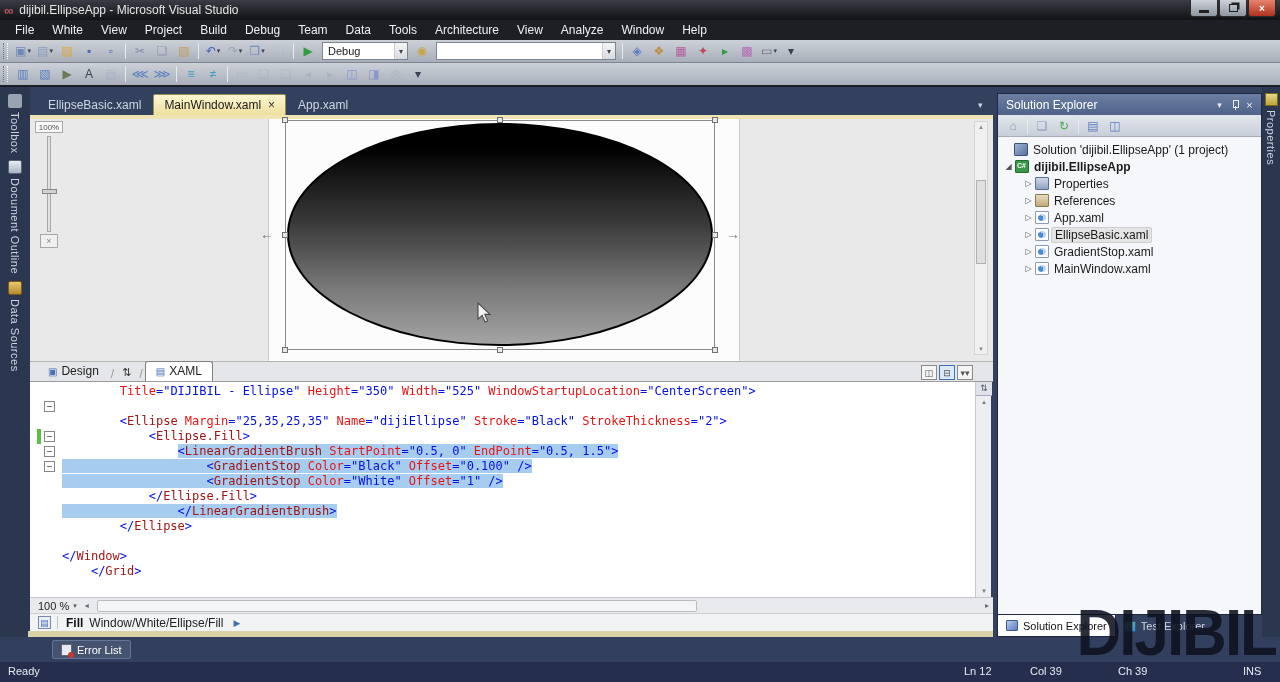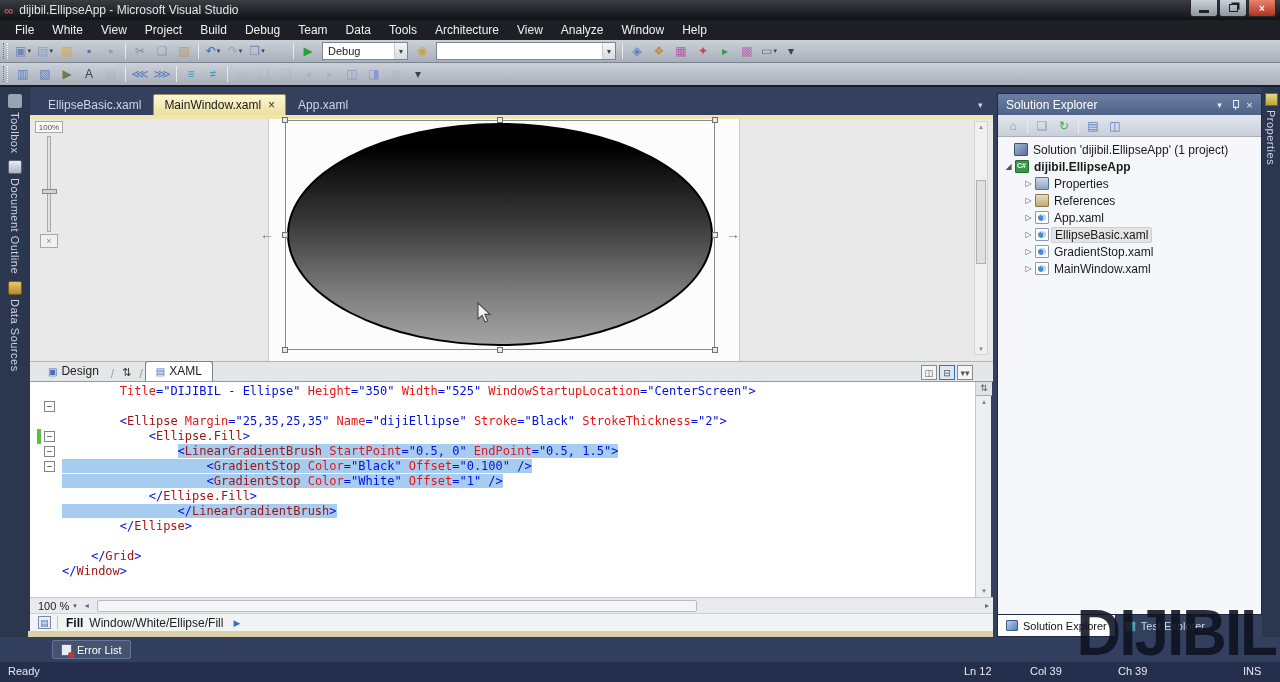--- a/index.html
+++ b/index.html
@@ -507,22 +507,22 @@
         <div class="code-line"></div>
         <div class="code-line">        <span class="tk-d">&lt;</span><span class="tk-t">Ellipse</span><span class="tk-p"> </span><span class="tk-a">Margin</span><span class="tk-d">=</span><span class="tk-v">"25,35,25,35"</span><span class="tk-p"> </span><span class="tk-a">Name</span><span class="tk-d">=</span><span class="tk-v">"dijiEllipse"</span><span class="tk-p"> </span><span class="tk-a">Stroke</span><span class="tk-d">=</span><span class="tk-v">"Black"</span><span class="tk-p"> </span><span class="tk-a">StrokeThickness</span><span class="tk-d">=</span><span class="tk-v">"2"</span><span class="tk-d">&gt;</span></div>
         <div class="code-line">            <span class="tk-d">&lt;</span><span class="tk-t">Ellipse.Fill</span><span class="tk-d">&gt;</span></div>
         <div class="code-line">                <span class="code-sel"><span class="tk-d">&lt;</span><span class="tk-t">LinearGradientBrush</span><span class="tk-p"> </span><span class="tk-a">StartPoint</span><span class="tk-d">=</span><span class="tk-v">"0.5, 0"</span><span class="tk-p"> </span><span class="tk-a">EndPoint</span><span class="tk-d">=</span><span class="tk-v">"0.5, 1.5"</span><span class="tk-d">&gt;</span></span></div>
         <div class="code-line"><span class="code-sel">                    <span class="tk-d">&lt;</span><span class="tk-t">GradientStop</span><span class="tk-p"> </span><span class="tk-a">Color</span><span class="tk-d">=</span><span class="tk-v">"Black"</span><span class="tk-p"> </span><span class="tk-a">Offset</span><span class="tk-d">=</span><span class="tk-v">"0.100"</span><span class="tk-p"> </span><span class="tk-d">/&gt;</span></span></div>
         <div class="code-line"><span class="code-sel">                    <span class="tk-d">&lt;</span><span class="tk-t">GradientStop</span><span class="tk-p"> </span><span class="tk-a">Color</span><span class="tk-d">=</span><span class="tk-v">"White"</span><span class="tk-p"> </span><span class="tk-a">Offset</span><span class="tk-d">=</span><span class="tk-v">"1"</span><span class="tk-p"> </span><span class="tk-d">/&gt;</span></span></div>
         <div class="code-line">            <span class="tk-d">&lt;/</span><span class="tk-t">Ellipse.Fill</span><span class="tk-d">&gt;</span></div>
         <div class="code-line"><span class="code-sel">                <span class="tk-d">&lt;/</span><span class="tk-t">LinearGradientBrush</span><span class="tk-d">&gt;</span></span></div>
         <div class="code-line">        <span class="tk-d">&lt;/</span><span class="tk-t">Ellipse</span><span class="tk-d">&gt;</span></div>
         <div class="code-line"></div>
+        <div class="code-line"><span class="tk-d">&lt;/</span><span class="tk-t">Window</span><span class="tk-d">&gt;</span></div>
         <div class="code-line">    <span class="tk-d">&lt;/</span><span class="tk-t">Grid</span><span class="tk-d">&gt;</span></div>
-        <div class="code-line"><span class="tk-d">&lt;/</span><span class="tk-t">Window</span><span class="tk-d">&gt;</span></div>
       </div>
   </div>
   <div class="ed-vscroll">
     <div class="ed-grip">⇅</div>
     <span class="arr" style="top:16px">▴</span>
     <span class="arr" style="bottom:2px">▾</span>
   </div>
 
   <div class="ed-hrow">
     <div class="zoom-combo">

